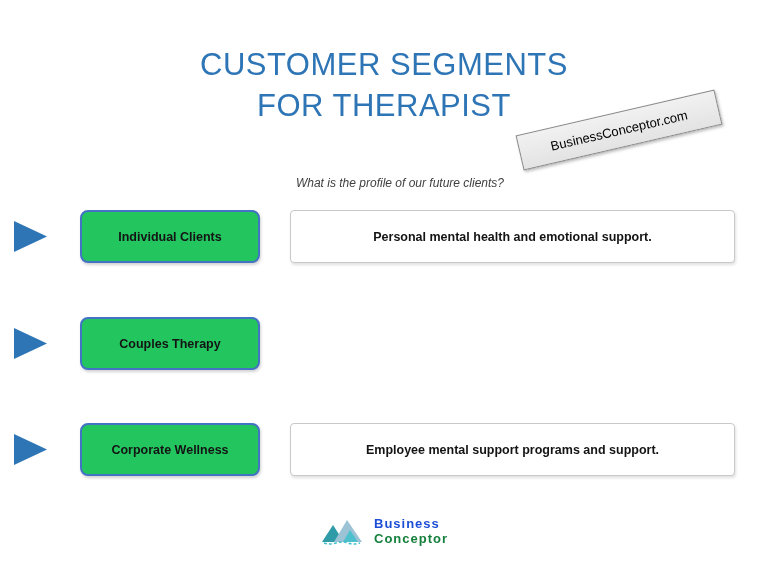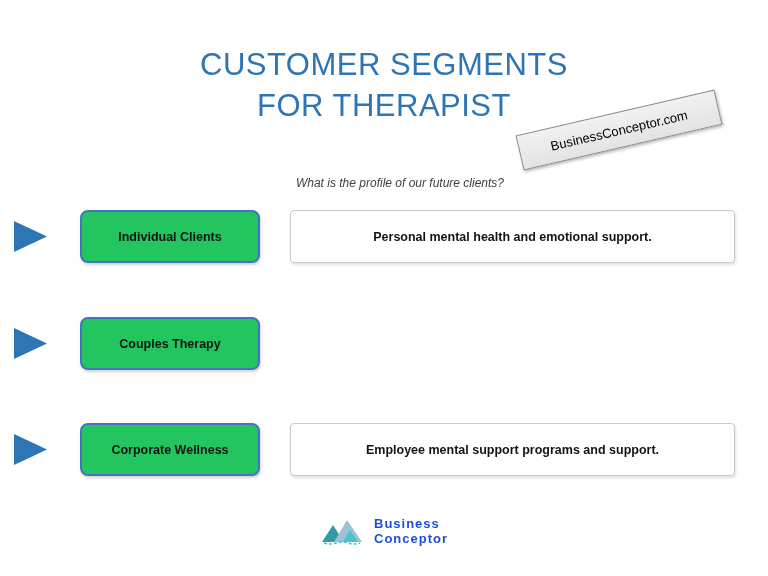--- a/index.html
+++ b/index.html
@@ -136,21 +136,21 @@
   .logo-line1 {
     font-weight: bold;
     font-size: 13px;
     letter-spacing: 1px;
     color: #1d4ed8;
   }
   .logo-line2 {
     font-weight: bold;
     font-size: 13px;
     letter-spacing: 1px;
-    color: #1d4ed8;
+    color: #15803d;
   }
 </style>
 </head>
 <body>
 
 <div class="slide">
 
   <h1 class="title">
     <span>CUSTOMER SEGMENTS</span><br>
     <span>FOR THERAPIST</span>

